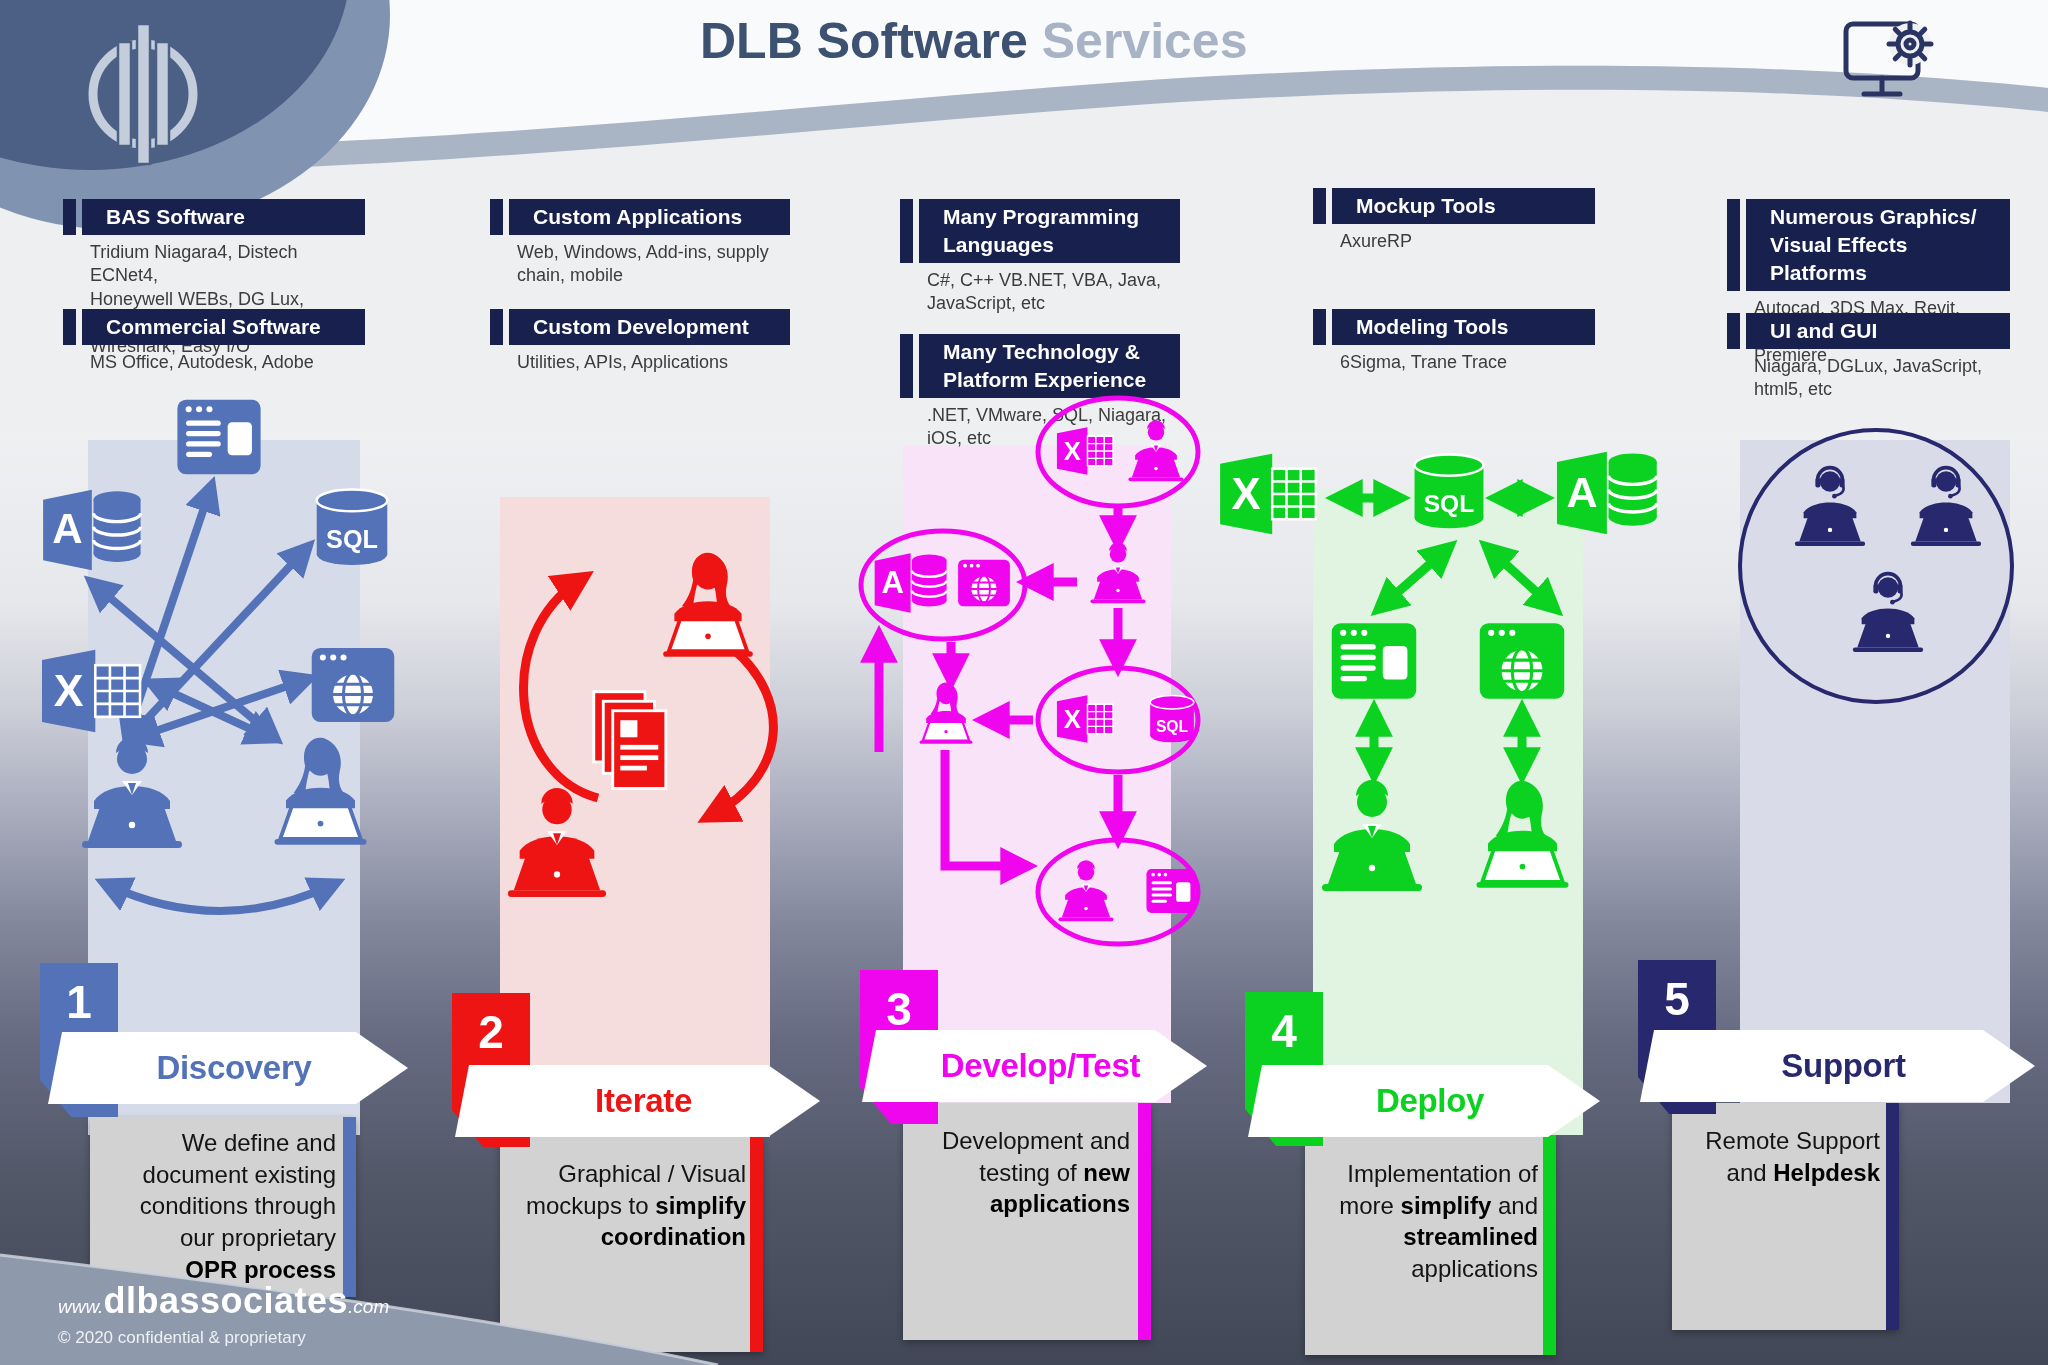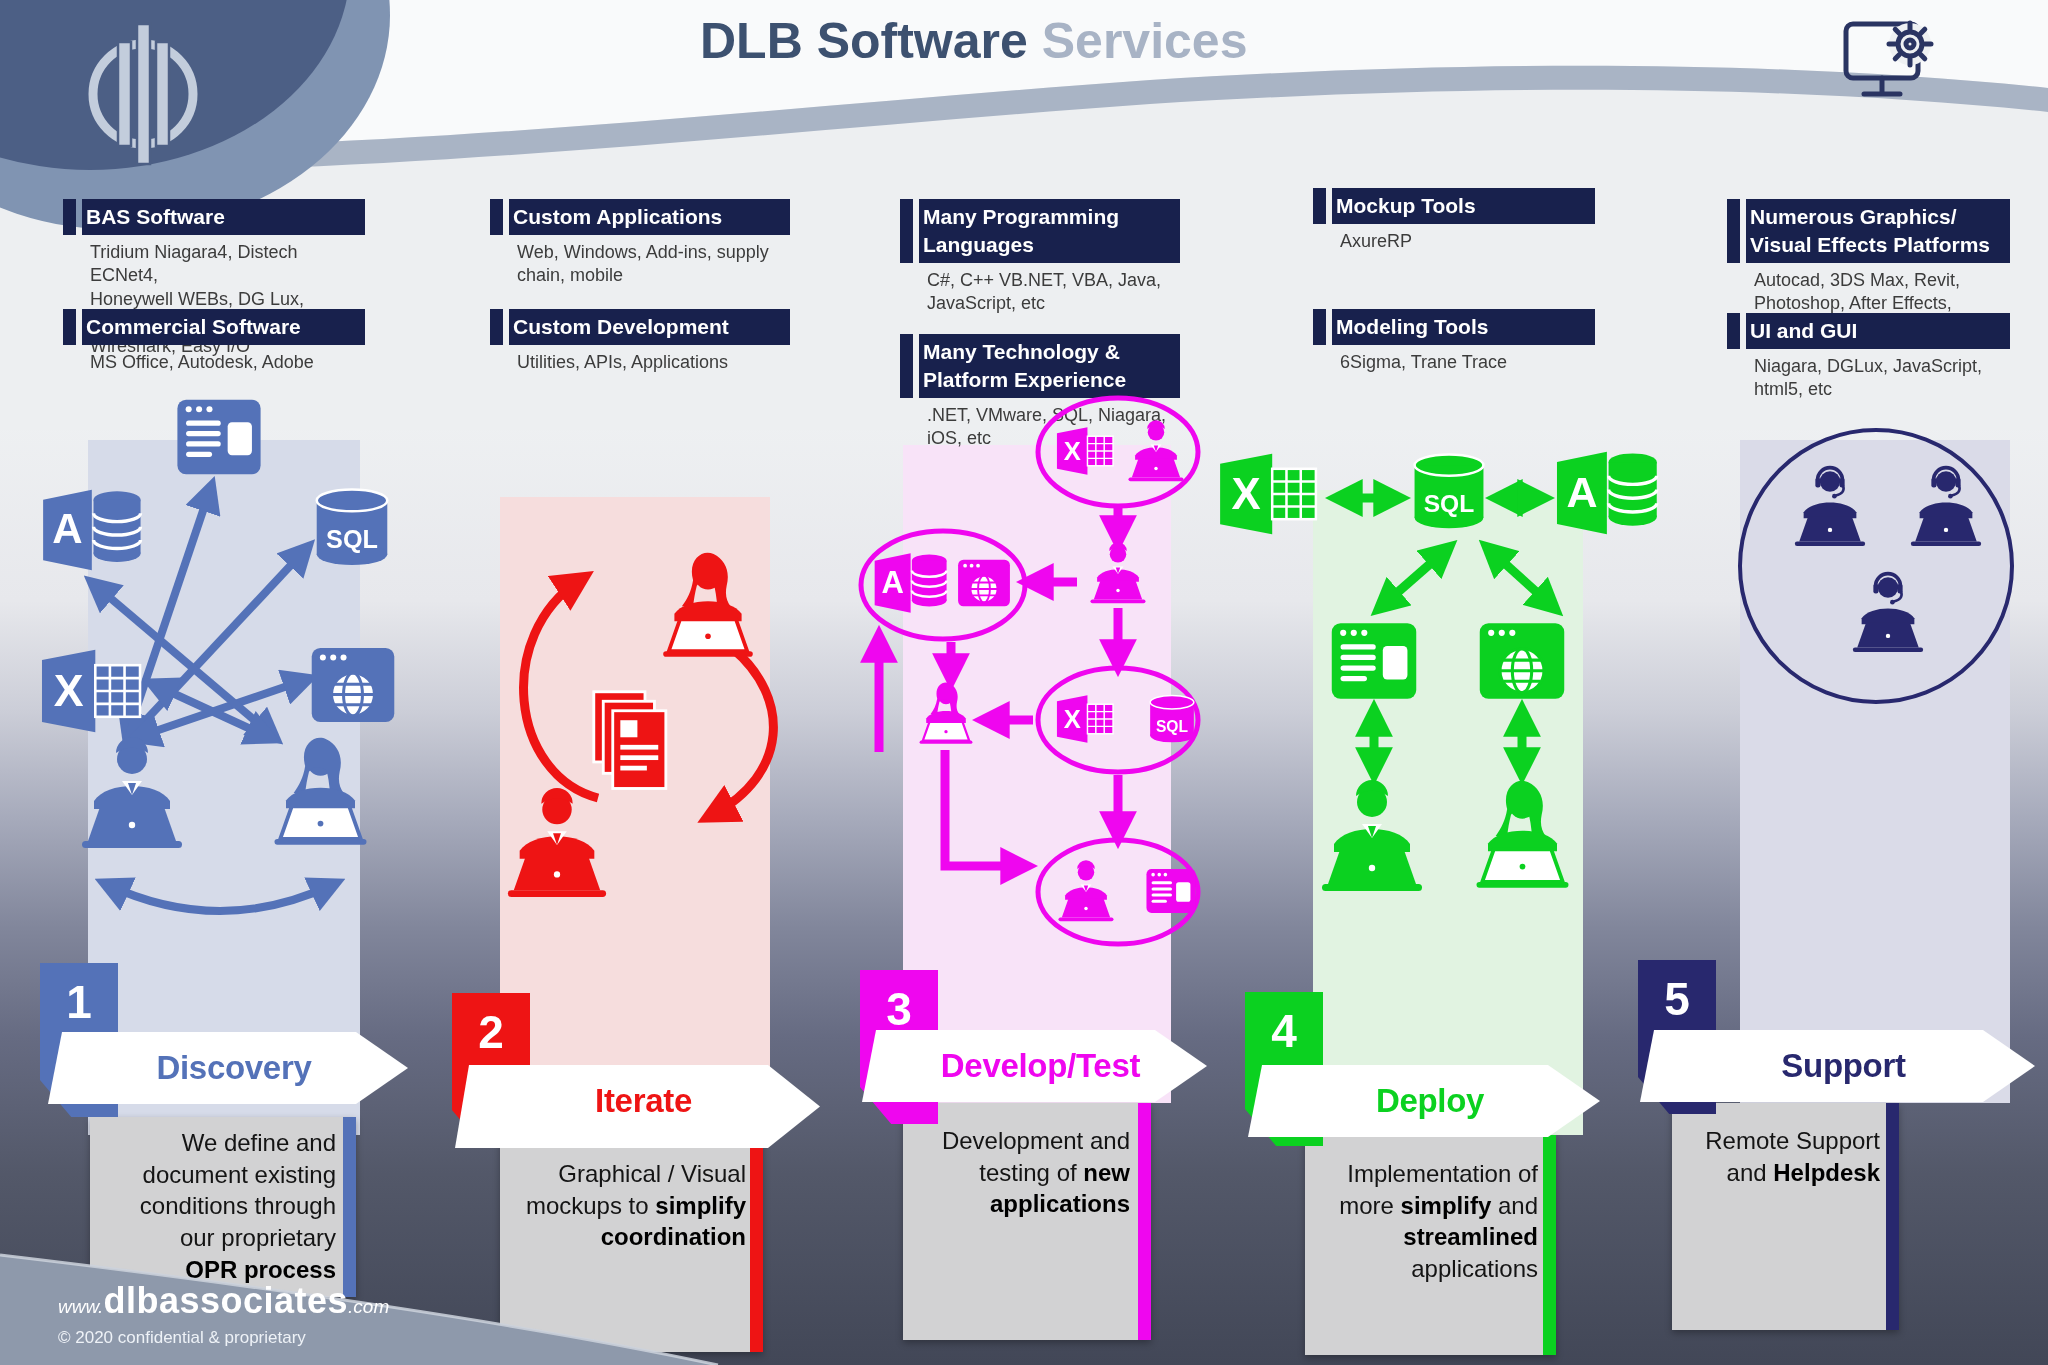--- a/index.html
+++ b/index.html
@@ -18,21 +18,21 @@
   .title{position:absolute;left:700px;top:12px;width:760px;z-index:3;text-align:left;
     font-size:50px;font-weight:bold;letter-spacing:0px;}
   .title .t1{color:#3d5170;} .title .t2{color:#a8b3c5;}
   .gear-monitor{position:absolute;left:1838px;top:8px;z-index:3;}
   
   .col{position:absolute;inset:0;color:var(--c);}
   .hgroup{position:absolute;z-index:3;}
   .hdr{display:flex;gap:6px;align-items:stretch;}
   .bar{width:13px;background:var(--hdr,#18214d);flex:none;}
   .hbox{flex:1;background:var(--hdr,#18214d);color:#fff;font-weight:bold;
-    font-size:21px;line-height:28px;padding:4px 4px;}
+    font-size:21px;line-height:28px;padding:4px 24px;}
   .hsub{margin:6px 0 0 19px;padding-left:8px;font-size:18px;line-height:1.3;
     color:#3c3c3c;}
   .tint{position:absolute;z-index:2;background:var(--tint);}
   .scene{position:absolute;z-index:3;overflow:visible;}
   .descpanel{position:absolute;z-index:3;background:#d2d2d3;
     box-shadow:0 3px 7px rgba(0,0,0,.30);}
   .strip{position:absolute;right:0;top:0;bottom:0;width:13px;background:var(--c);}
   .ribbon{position:absolute;z-index:4;background:var(--c);text-align:center;
     clip-path:polygon(0 0,100% 0,100% 100%,40% 100%,0 76%);
     filter:drop-shadow(3px 3px 4px rgba(0,0,0,.35));}
@@ -271,21 +271,21 @@
       <use href="#s-woman" x="172" y="12" width="112" height="105"></use>
       <use href="#s-docs" x="108" y="148" width="95" height="109"></use>
       <use href="#s-man" x="18" y="248" width="118" height="110"></use>
     </svg>
     <div class="descpanel" style="left:500px;top:1137px;width:263px;height:215px">
         <span class="strip"></span>
       </div>
     <div class="ribbon" style="left:452px;top:993px;width:78px;height:154px">
         <span>2</span>
       </div>
-    <div class="banner" style="left:455px;top:1065px;width:365px;height:83px">
+    <div class="banner" style="left:455px;top:1065px;width:365px;height:72px">
         <span class="bname">Iterate</span>
       </div>
     <div class="desc" style="left:508px;top:1158px;width:238px"><span>Graphical / Visual</span><br><span>mockups to </span><span class="b">simplify</span><br><span class="b">coordination</span></div>
   </section>
 
   <section class="col" style="--c: #ef06ef; --tint: #f8e3f8;">
     <div class="hgroup" style="left:900px;top:199px;width:280px">
       <div class="hdr">
           <span class="bar"></span>
         <div class="hbox">Many Programming<br>Languages</div>

